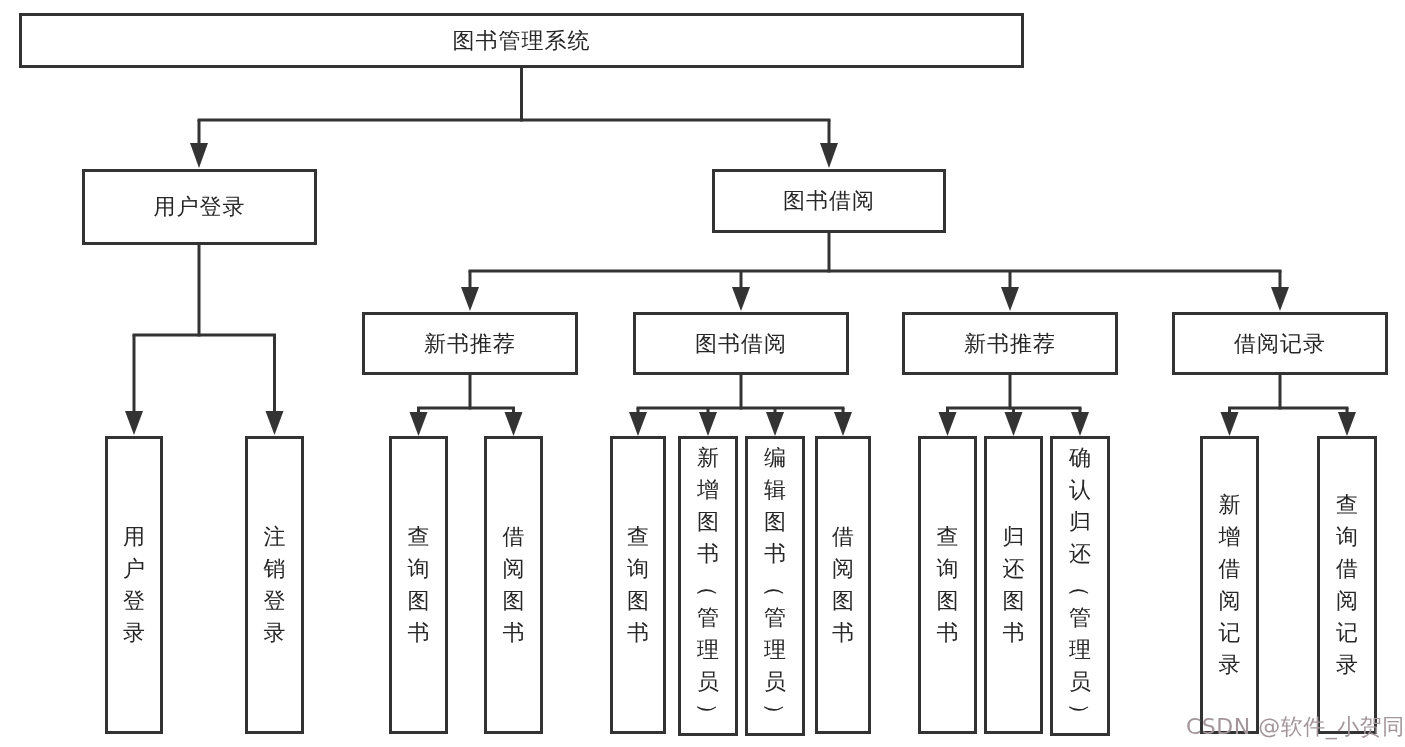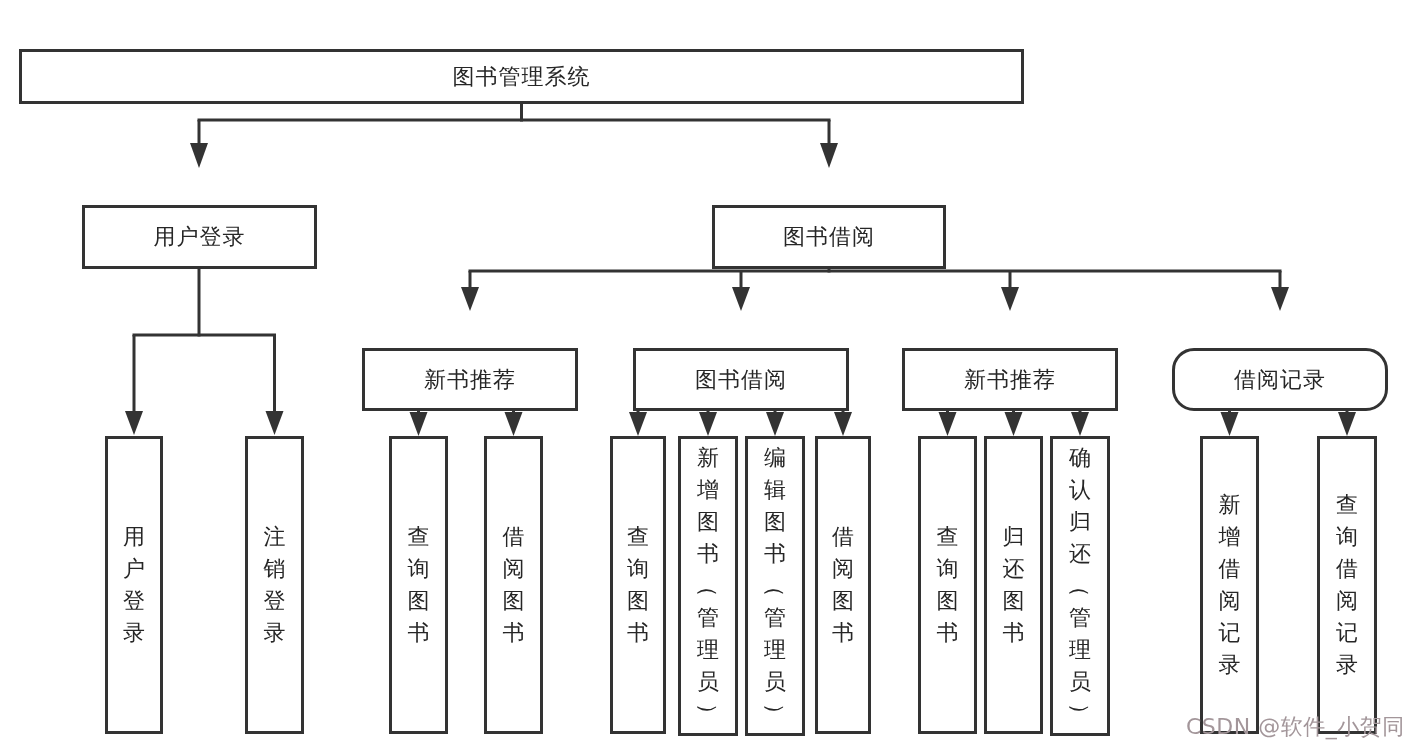--- a/index.html
+++ b/index.html
@@ -25,21 +25,20 @@
     background: #ffffff;
     color: #262626;
     display: flex;
     align-items: center;
     justify-content: center;
   }
   .box.h {
     font-size: 22px;
     letter-spacing: 1px;
     white-space: nowrap;
-    margin-top: 36px;
   }
   .box.v {
     flex-direction: column;
     font-size: 22px;
     gap: 10px;
     line-height: 1;
   }
   .box.v span { display: block; }
   .box.v span.rotchar { transform: rotate(90deg); }
   .watermark {
@@ -131,37 +130,37 @@
       <polygon points="1220.5,412 1238.5,412 1229.5,436"></polygon>
       <line x1="1347" y1="408" x2="1347" y2="415"></line>
       <polygon points="1338,412 1356,412 1347,436"></polygon>
     </g>
   </svg>
 
   <div class="box h" style="left:19px; top:13px; width:1005px; height:55px;">
     <span>图书管理系统</span>
   </div>
 
-  <div class="box h" style="left:82px; top:169px; width:235px; height:64px;">
+  <div class="box h" style="left:82px; top:169px; width:235px; height:76px;">
     <span>用户登录</span>
   </div>
   <div class="box h" style="left:712px; top:169px; width:234px; height:64px;">
     <span>图书借阅</span>
   </div>
 
   <div class="box h" style="left:633px; top:312px; width:216px; height:63px;">
     <span>图书借阅</span>
   </div>
   <div class="box h" style="left:362px; top:312px; width:216px; height:63px;">
     <span>新书推荐</span>
   </div>
   <div class="box h" style="left:902px; top:312px; width:216px; height:63px;">
     <span>新书推荐</span>
   </div>
-  <div class="box h" style="left:1172px; top:312px; width:216px; height:63px;border-radius:22px;">
+  <div class="box h" style="left:1172px; top:312px; width:216px; height:63px;">
     <span>借阅记录</span>
   </div>
 
   <div class="box v" style="left:105px; top:436px; width:58px; height:298px;">
       <span>用</span>
       <span>户</span>
       <span>登</span>
       <span>录</span>
     </div>
   <div class="box v" style="left:245px; top:436px; width:59px; height:298px;">

